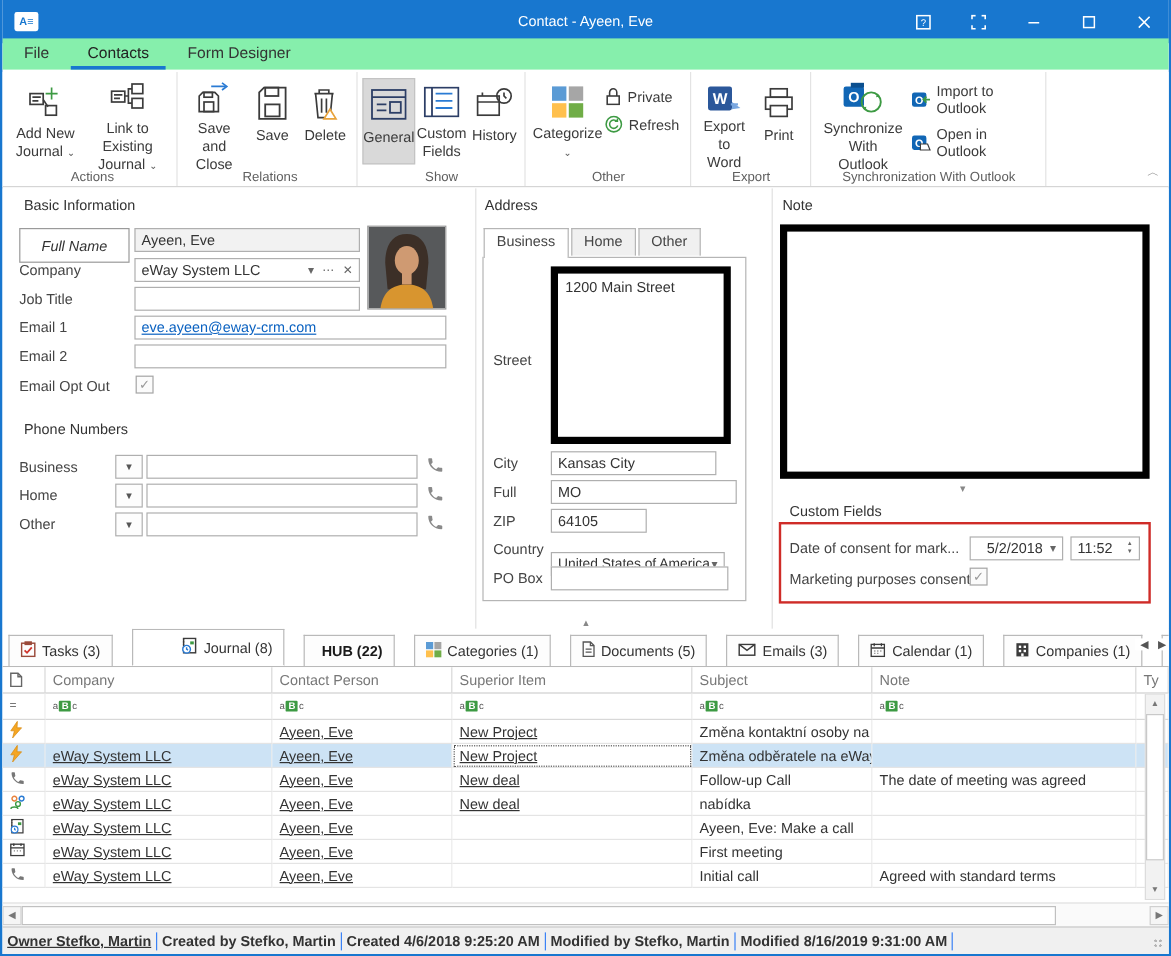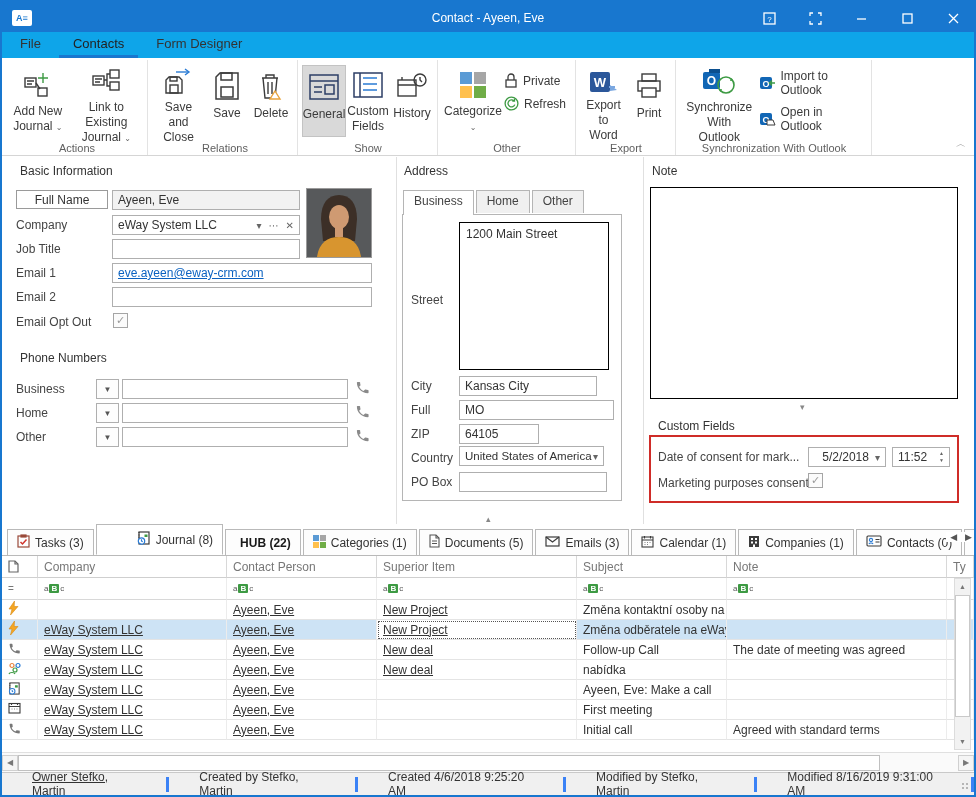--- a/index.html
+++ b/index.html
@@ -10,21 +10,21 @@
   .titlebar { position:absolute; left:-2px; top:0; width:976px; height:36px; background:#1877cf;
               display:flex; align-items:center; color:#fff; }
   .app-icon { width:20px; height:16px; margin-left:12px; background:#fff; border-radius:2px;
               display:flex; align-items:center; justify-content:center; font-size:9px; color:#1877cf; font-weight:bold; }
   .tb-title { position:absolute; left:0; right:0; text-align:center; font-size:12px; }
   .win-controls { position:absolute; right:0; top:0; height:36px; display:flex; }
   .wbtn { width:46px; height:36px; display:flex; align-items:center; justify-content:center;
           color:#fff; font-size:13px; cursor:default; }
   .wbtn svg { stroke:#fff; fill:none; stroke-width:1.3; }
   
-  .menubar { position:absolute; left:0; top:32px; width:972px; height:26px; background:#0ea5e9;
+  .menubar { position:absolute; left:0; top:32px; width:972px; height:26px; background:#86efac;
              display:flex; align-items:stretch; font-size:13px; color:#333; }
   .mitem { padding:4px 14px 0 14px; margin-left:4px; }
   .mitem.active { border-bottom:3px solid #1877cf; color:#222; }
   
   .ribbon { position:absolute; left:0; top:60px; width:972px; height:96px; background:#fff;
             border-bottom:1px solid #d5d5d5; display:flex; }
   .rgroup { position:relative; border-right:1px solid #e3e3e3; padding:5px 4px 18px 4px;
             display:flex; align-items:flex-start; }
   .glabel { position:absolute; bottom:1px; left:0; right:0; text-align:center;
             font-size:11px; color:#5f5f5f; }
@@ -39,44 +39,44 @@
   .ribbon-collapse { position:absolute; right:8px; bottom:4px; color:#888; font-size:10px; }
   
   .form { position:absolute; left:0; top:157px; width:972px; height:367px; background:#fff; font-size:12px; color:#444; }
   .vdiv { position:absolute; top:0; bottom:0; width:1px; background:#e0e0e0; }
   .sect { position:absolute; font-size:12px; color:#333; }
   .flabel { position:absolute; color:#444; }
   .field { position:absolute; height:20px; border:1px solid #afafaf; background:#fff;
            font-size:12px; color:#333; display:flex; align-items:center; padding:0 5px; }
   .field.gray { background:#f2f2f2; }
   .link { color:#0b62c1; text-decoration:underline; }
-  .fullname-btn { position:absolute; height:19px; border:1px solid #9a9a9a; background:#fff;
-                  display:flex; align-items:center; justify-content:center; font-size:12px; color:#333; }
+  .fullname-btn { position:absolute; height:29px; border:1px solid #9a9a9a; background:#fff;
+                  display:flex; align-items:center; justify-content:center; font-size:12px; color:#333;font-style:italic; }
   .fctl { margin-left:auto; display:flex; gap:7px; color:#666; font-size:10px; align-items:center; }
   .photo { position:absolute; border:1px solid #9a9a9a; }
   .checkbox { position:absolute; width:15px; height:15px; border:1px solid #a5a5a5; background:#fbfbfb;
               display:flex; align-items:center; justify-content:center; font-size:11px; color:#9a9a9a; }
   .phone-row { position:absolute; display:flex; align-items:center; }
   .ddbtn { width:23px; height:20px; border:1px solid #afafaf; background:#fdfdfd; color:#555;
            font-size:8px; display:flex; align-items:center; justify-content:center; }
   .atab { position:absolute; height:23px; display:flex; }
   .atab .t { padding:3px 10px; border:1px solid #b5b5b5; border-bottom:none; background:#f0f0f0;
              color:#444; margin-right:2px; font-size:12px; }
   .atab .t.active { background:#fff; position:relative; z-index:2; height:25px; }
   .apanel { position:absolute; border:1px solid #b5b5b5; background:#fff; }
-  .tarea { position:absolute; border:1px solid #000000; background:#fff; font-size:12px; color:#333; padding:4px 6px; }
+  .tarea { position:absolute; border:6px solid #000000; background:#fff; font-size:12px; color:#333; padding:4px 6px; }
   .note-collapse { position:absolute; color:#888; font-size:9px; }
   .redbox { position:absolute; border:2px solid #cf2c28; }
   .ellip { white-space:nowrap; overflow:hidden; text-overflow:ellipsis; }
   .spin { display:flex; flex-direction:column; margin-left:auto; color:#666; font-size:5px; line-height:1.4; }
   
   .tabstrip { position:absolute; left:0; top:524px; width:972px; height:32px; background:#fff;
               border-bottom:1px solid #b9b9b9; display:flex; align-items:flex-end; padding-left:5px; overflow:hidden; }
   .tab { display:flex; align-items:center; gap:5px; font-size:12px; color:#333; background:#fdfdfd;
-         border:1px solid #b9b9b9; border-bottom:none; height:26px; padding:0 9px; margin-right:2px; white-space:nowrap;justify-content:flex-end; }
+         border:1px solid #b9b9b9; border-bottom:none; height:26px; padding:0 9px; margin-right:16px; white-space:nowrap;justify-content:flex-end; }
   .tab.active { background:#fff; height:31px; position:relative; z-index:2; border-bottom:1px solid #fff;padding-left:40px; }
   .tab.bold span.tlabel { font-weight:bold; color:#1a1a1a; }
   .tabscroll { position:absolute; right:2px; top:8px; display:flex; gap:8px; color:#555; font-size:9px; background:#fff; padding-left:4px; }
   .form-collapse { position:absolute; left:484px; top:514px; color:#888; font-size:9px; }
   
   .grid { position:absolute; left:0; top:556px; width:972px; height:196px; background:#fff; font-size:12px; }
   .grow { display:grid; grid-template-columns:36px 189px 150px 200px 150px 220px 1fr; align-items:stretch; }
   .gcell { border-right:1px solid #ececec; border-bottom:1px solid #e4e4e4; padding:2px 6px;
            display:flex; align-items:center; white-space:nowrap; overflow:hidden; color:#333; }
   .ghead .gcell { color:#777; border-right:1px solid #d8d8d8; border-bottom:1px solid #cfcfcf; height:22px; }
@@ -93,21 +93,21 @@
             color:#777; font-size:7px; background:#f2f2f2; }
   .vthumb { position:absolute; left:0; width:15px; top:16px; bottom:32px; background:#fff; border:1px solid #c9c9c9; }
   
   .hscroll { position:absolute; left:0; top:752px; width:972px; height:20px; background:#fafafa; border-top:1px solid #e0e0e0;
              display:flex; align-items:center; }
   .harrow { width:16px; height:16px; border:1px solid #d0d0d0; background:#f5f5f5; color:#777; font-size:8px;
             display:flex; align-items:center; justify-content:center; }
   .hthumb { height:16px; width:862px; background:#fff; border:1px solid #c0c0c0; }
   .statusbar { position:absolute; left:0; top:772px; width:972px; height:23px; background:#f0f0f0;
                border-top:1px solid #c9c9c9; display:flex; align-items:center; font-size:12px; color:#333; }
-  .sitem { padding:0 30px; border-right:3px solid #3b82f6; height:15px; display:flex; align-items:center; }
+  .sitem { padding:0 4px; border-right:1px solid #3b82f6; height:15px; display:flex; align-items:center;font-weight:bold; }
   .sitem.owner { text-decoration:underline; }
   .grip { position:absolute; right:3px; bottom:3px; width:10px; height:10px;
           background:radial-gradient(circle at 2px 2px,#b5b5b5 1px,transparent 1.2px),
                      radial-gradient(circle at 6px 2px,#b5b5b5 1px,transparent 1.2px),
                      radial-gradient(circle at 2px 6px,#b5b5b5 1px,transparent 1.2px),
                      radial-gradient(circle at 6px 6px,#b5b5b5 1px,transparent 1.2px); }
   .hubicon { width:14px; height:14px; border-radius:50%;
              background:conic-gradient(#e8642c 0 30%, #c53a32 30% 60%, #2d6fbd 60% 85%, #e8a23c 85% 100%); }
   svg.oicn { display:block; }
 </style>
@@ -426,21 +426,21 @@
     <div class="apanel" style="left:400px; top:57px; width:220px; height:287px"></div>
     <div class="flabel" style="left:409px; top:136px">Street</div>
     <div class="tarea" style="left:457px; top:65px; width:150px; height:148px">1200 Main Street</div>
     <div class="flabel" style="left:409px; top:222px">City</div>
     <div class="field" style="left:457px; top:219px; width:138px">Kansas City</div>
     <div class="flabel" style="left:409px; top:246px">Full</div>
     <div class="field" style="left:457px; top:243px; width:155px">MO</div>
     <div class="flabel" style="left:409px; top:270px">ZIP</div>
     <div class="field" style="left:457px; top:267px; width:80px">64105</div>
     <div class="flabel" style="left:409px; top:294px">Country</div>
-    <div class="field" style="left:457px; top:289px; width:145px">
+    <div class="field" style="left:457px; top:303px; width:145px">
       <span style="font-size:11.5px">United States of America</span>
       <span class="fctl">
           <span>▾</span>
         </span>
     </div>
     <div class="flabel" style="left:409px; top:318px">PO Box</div>
     <div class="field" style="left:457px; top:315px; width:148px"></div>
 
     <div class="sect" style="left:650px; top:7px">Note</div>
     <div class="tarea" style="left:648px; top:30px; width:308px; height:212px"></div>

